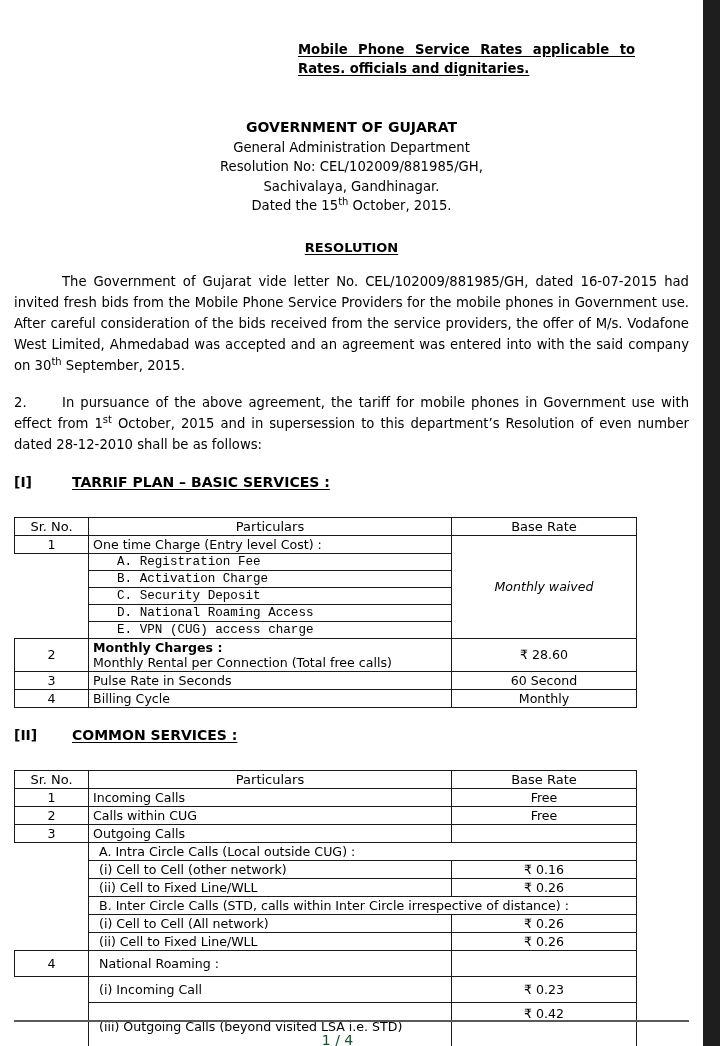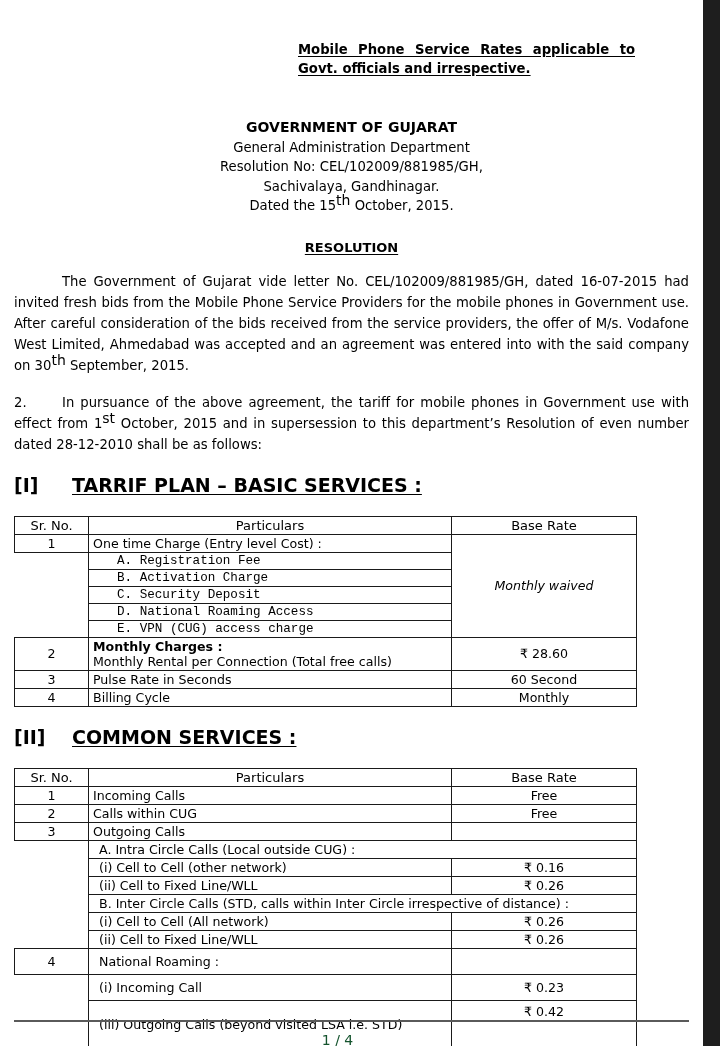--- a/index.html
+++ b/index.html
@@ -50,21 +50,21 @@
   .doc-title span.l2 { display:block; text-align-last: left; }
 
   .gov-block {
     margin-top: 40px;
     text-align: center;
     font-size: 13.2px;
     line-height: 19.5px;
   }
   .gov-block .ln1 { font-weight: bold; font-size: 14px; }
 
-  sup { font-size: 14px; vertical-align: super; line-height: 0; }
+  sup { font-size: 10px; vertical-align: super; line-height: 0; }
 
   .resolution-head {
     margin-top: 24px;
     text-align: center;
     font-weight: bold;
     font-size: 13px;
     text-decoration: underline;
     text-underline-offset: 2px;
   }
 
@@ -73,30 +73,30 @@
     font-size: 13.2px;
     line-height: 21px;
     text-align: justify;
   }
   .para .indent { display: inline-block; width: 48px; }
   .para.p2 .num { display: inline-block; width: 14px; }
   .para.p2 .gap { display: inline-block; width: 34px; }
 
   .sec-head {
     margin-top: 19px;
-    font-size: 19px;
+    font-size: 14px;
     font-weight: bold;
   }
   .sec-head .tag { display: inline-block; width: 58px; font-weight: bold; }
   .sec-head .txt { text-decoration: underline; text-underline-offset: 2px; }
 
   table.rate {
     border-collapse: collapse;
     width: 622px;
-    margin-top: 20px;
+    margin-top: 27px;
     table-layout: fixed;
     font-size: 12.6px;
   }
   table.rate td, table.rate th {
     border: 1px solid #1a1a1a;
     padding: 1px 4px;
     vertical-align: middle;
     font-weight: normal;
   }
   col.c1 { width: 74px; }
@@ -131,21 +131,21 @@
     color: #14532d;
   }
 </style>
 </head>
 <body>
 
 <div class="page">
 
   <div class="doc-title">
     <span>Mobile Phone Service Rates applicable to</span>
-    <span class="l2">Govt. officials and irrespective.</span>
+    <span class="l2">Rates. officials and dignitaries.</span>
   </div>
 
   <div class="gov-block">
     <div class="ln1">GOVERNMENT OF GUJARAT</div>
     <div>General Administration Department</div>
     <div>Resolution No: CEL/102009/881985/GH,</div>
     <div>Sachivalaya, Gandhinagar.</div>
     <div><span>Dated the 15</span><sup>th</sup><span> October, 2015.</span></div>
   </div>
 

